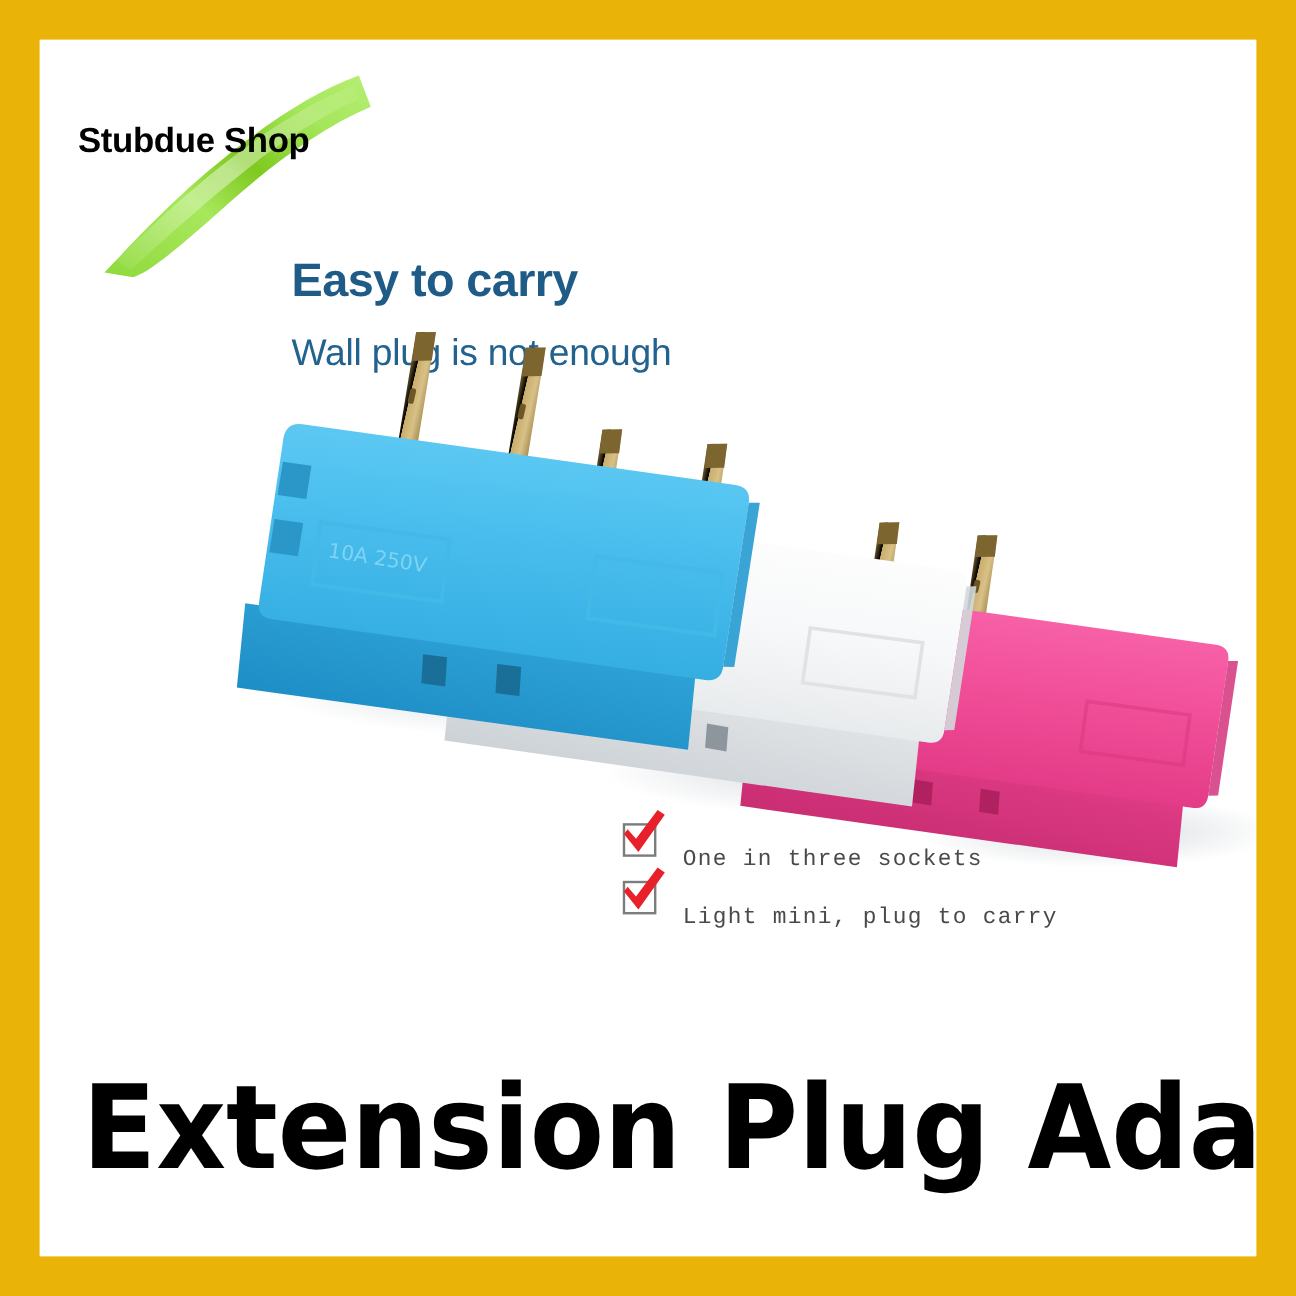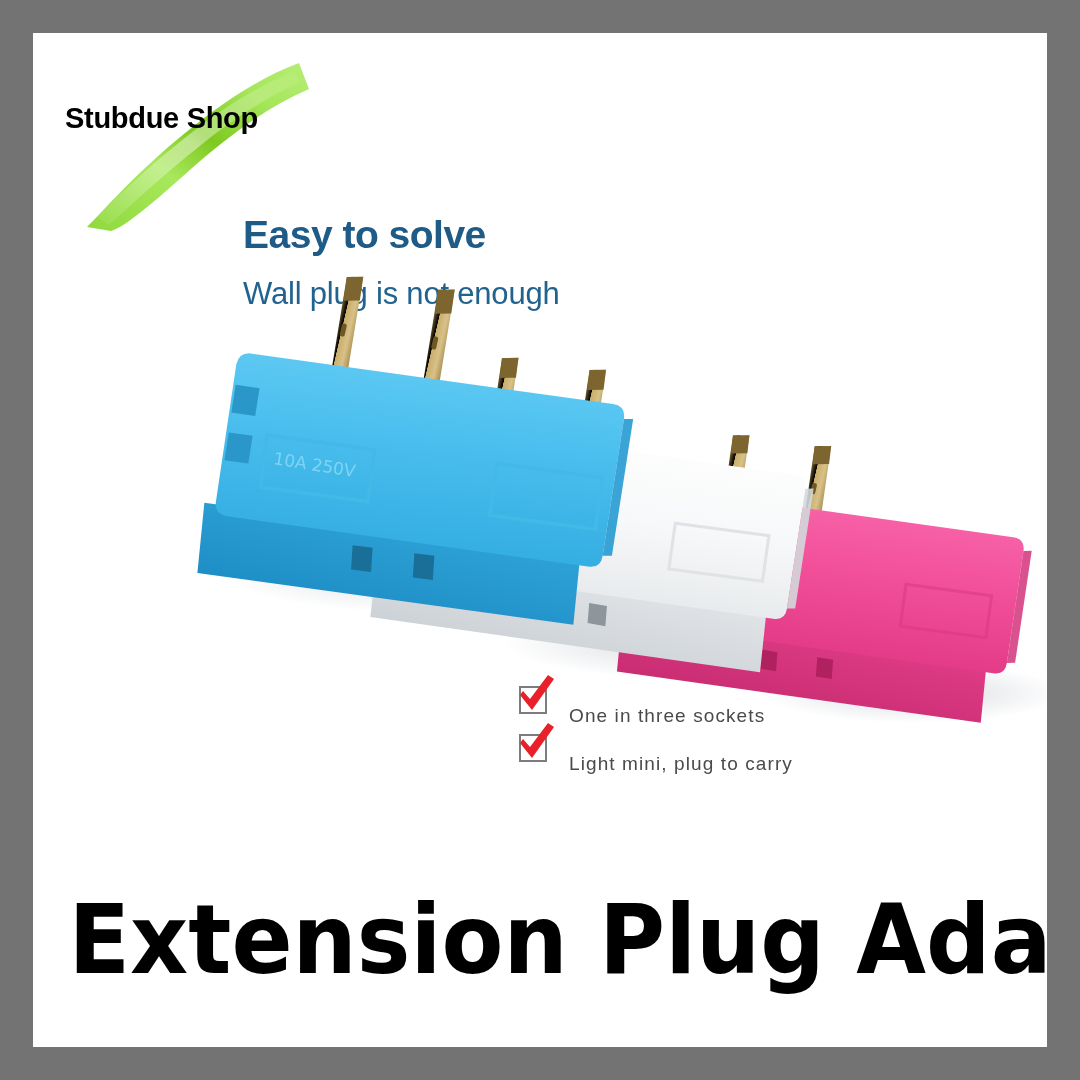--- a/index.html
+++ b/index.html
@@ -4,21 +4,21 @@
 <style>
   html, body {
     margin: 0;
     padding: 0;
     background: #ffffff;
   }
   .canvas {
     position: relative;
     width: 1080px;
     height: 1080px;
-    background: #737373;
+    background: #eab308;
     overflow: hidden;
     font-family: "Liberation Sans", sans-serif;
   }
   
   .card {
     position: absolute;
     left: 33px;
     top: 33px;
     width: 1014px;
     height: 1014px;
@@ -109,21 +109,21 @@
   }
   .chk-mark {
     position: absolute;
     left: -4px;
     top: -10px;
     width: 44px;
     height: 44px;
   }
   .feature-label {
     margin-left: 18px;
-    font-family: Liberation Sans, sans-serif;
+    font-family: Liberation Mono, monospace;
     font-size: 19px;
     color: #4a4a4a;
     letter-spacing: 1.1px;
     white-space: nowrap;
     margin-top: 33px;
   }
 
   
   .product-title {
     position: absolute;
@@ -160,21 +160,21 @@
           <stop offset="0%" stop-color="#ffffff" stop-opacity="0.05"></stop>
           <stop offset="50%" stop-color="#ffffff" stop-opacity="0.45"></stop>
           <stop offset="100%" stop-color="#ffffff" stop-opacity="0.05"></stop>
         </linearGradient>
       </defs>
       <path d="M6 166 C 22 150 52 116 92 82 C 130 50 174 18 218 2 L 228 28 C 186 46 146 76 110 108 C 72 142 44 166 30 170 Z" fill="url(#brushGrad)"></path>
       <path d="M16 156 C 40 132 78 96 118 66 C 152 40 188 20 214 10 L 218 22 C 190 34 154 56 120 84 C 82 114 48 146 28 164 Z" fill="url(#brushSheen)"></path>
     </svg>
     <div class="shop-name">Stubdue Shop</div>
 
-    <div class="headline1">Easy to solve</div>
+    <div class="headline1">Easy to carry</div>
     <div class="headline2">Wall plug is not enough</div>
 
     <svg class="stage" viewBox="0 0 1014 1014">
       <defs>
 
         <linearGradient id="bluFace" x1="0" y1="0" x2="0.25" y2="1">
           <stop offset="0%" stop-color="#66cdf4"></stop>
           <stop offset="45%" stop-color="#4cc0ef"></stop>
           <stop offset="100%" stop-color="#35aee2"></stop>
         </linearGradient>

